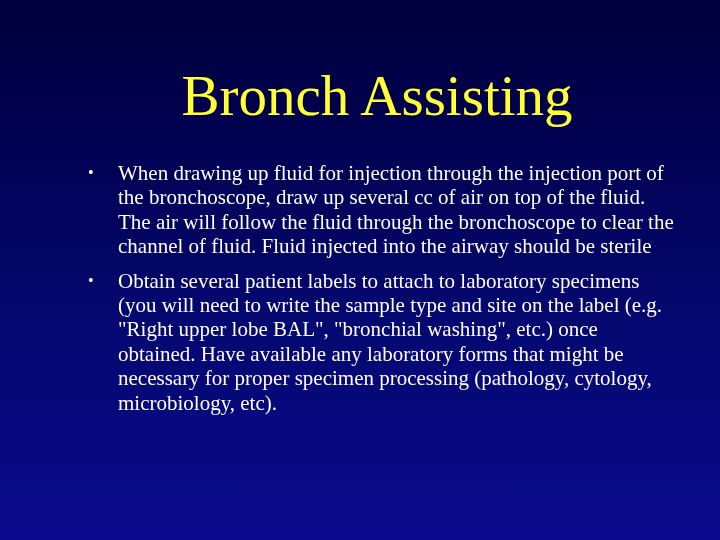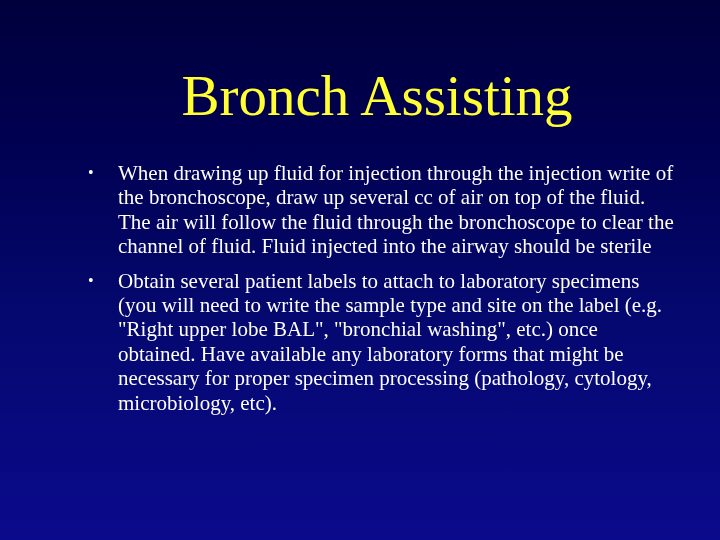--- a/index.html
+++ b/index.html
@@ -52,19 +52,19 @@
     }
   </style>
 </head>
 <body>
 
 <h1 class="slide-title">Bronch Assisting</h1>
 
 <ul class="bullets">
   <li class="bullet-item">
     <span class="bullet-dot">•</span>
-    <span>When drawing up fluid for injection through the injection write of the bronchoscope, draw up several cc of air on top of the fluid. The air will follow the fluid through the bronchoscope to clear the channel of fluid. Fluid injected into the airway should be sterile</span>
+    <span>When drawing up fluid for injection through the injection port of the bronchoscope, draw up several cc of air on top of the fluid. The air will follow the fluid through the bronchoscope to clear the channel of fluid. Fluid injected into the airway should be sterile</span>
   </li>
   <li class="bullet-item">
     <span class="bullet-dot">•</span>
     <span>Obtain several patient labels to attach to laboratory specimens (you will need to write the sample type and site on the label (e.g. "Right upper lobe BAL", "bronchial washing", etc.) once obtained. Have available any laboratory forms that might be necessary for proper specimen processing (pathology, cytology, microbiology, etc).</span>
   </li>
 </ul>
 
 </body></html>

